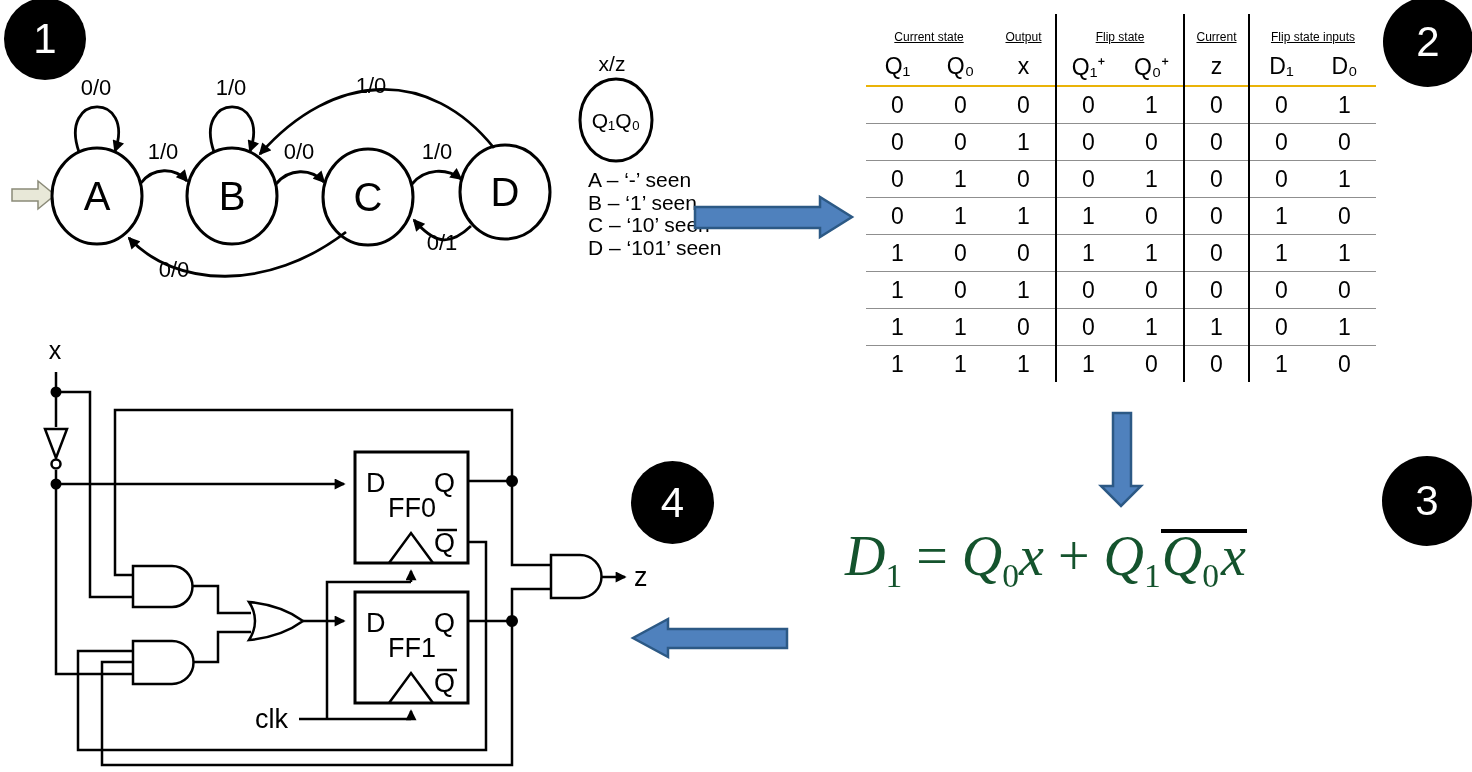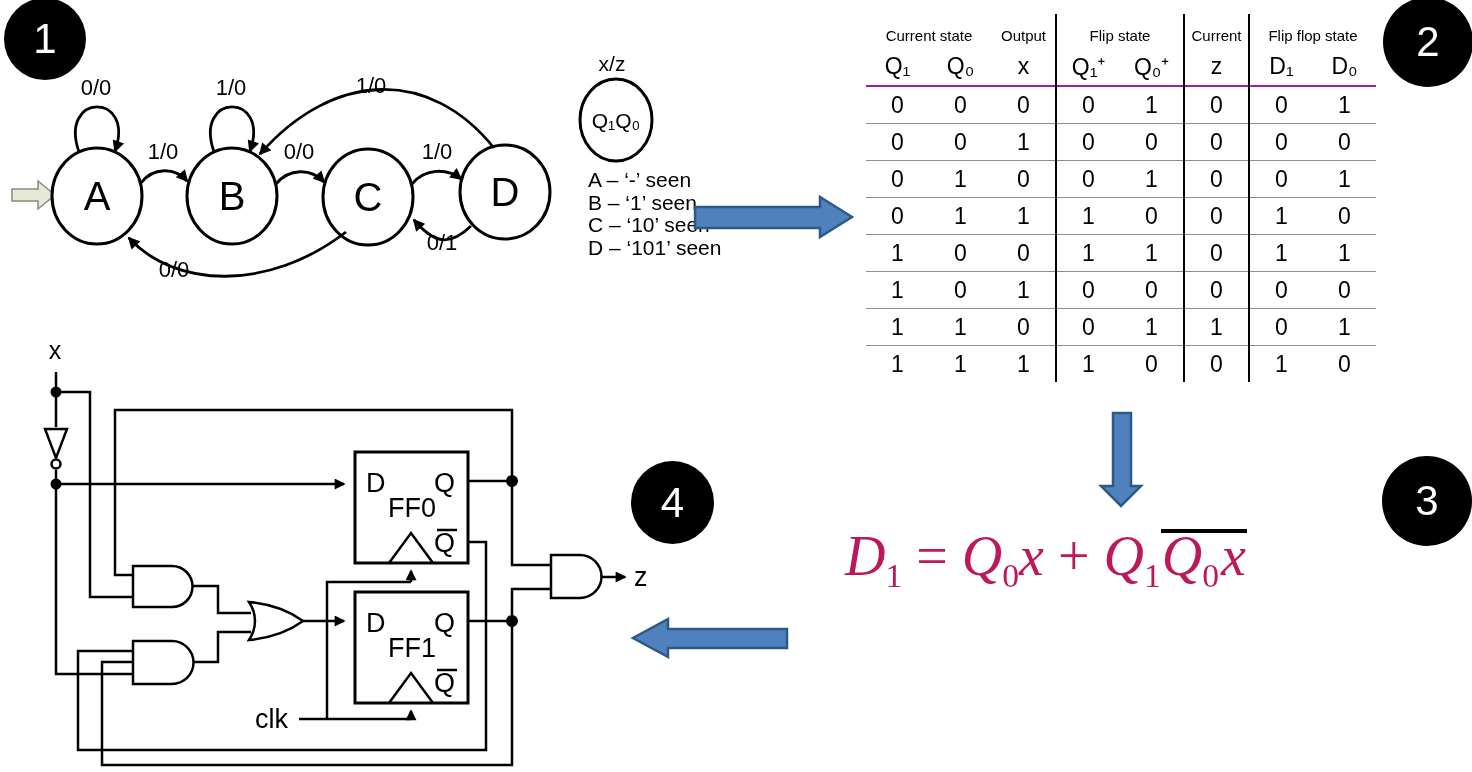--- a/index.html
+++ b/index.html
@@ -12,34 +12,34 @@
   .badge{position:absolute;background:#000;color:#fff;border-radius:50%;
          display:flex;align-items:center;justify-content:center;font-size:42px;}
   #badge1{left:4px;top:-2px;width:82px;height:82px;}
   #badge2{left:1383px;top:-3px;width:90px;height:90px;}
   #badge3{left:1382px;top:456px;width:90px;height:90px;}
   #badge4{left:631px;top:461px;width:83px;height:83px;}
 
   
   #ttable{position:absolute;left:866px;top:14px;border-collapse:collapse;table-layout:fixed;}
   #ttable th,#ttable td{padding:0;margin:0;text-align:center;font-weight:normal;width:63px;}
-  #ttable tr.gh th{font-size:15px;height:30px;vertical-align:bottom;padding-bottom:3px;}
+  #ttable tr.gh th{font-size:12px;height:30px;vertical-align:bottom;padding-bottom:3px;text-decoration:underline;}
   #ttable tr.ch th{font-size:23px;height:38px;vertical-align:middle;}
   #ttable tbody td{font-size:23px;height:36px;}
   #ttable .vr{border-right:2.5px solid #000;}
   #ttable tbody td:nth-child(3),#ttable tbody td:nth-child(5),
   #ttable tbody td:nth-child(6){border-right:2.5px solid #000;}
-  #ttable thead tr.ch{border-bottom:2px solid #a21caf;}
+  #ttable thead tr.ch{border-bottom:2px solid #eab308;}
   #ttable tbody tr{border-bottom:1.4px solid #8f8f8f;}
   #ttable tbody tr:last-child{border-bottom:0;}
 
   
   #equations{position:absolute;left:845px;top:514px;width:620px;}
   .eq{font-family:"Liberation Serif",serif;font-size:56px;line-height:84px;
-      white-space:pre;color:#be185d;}
+      white-space:pre;color:#14532d;}
   .eq .it{font-style:italic;}
   .eq sub{font-size:0.6em;line-height:0;}
   .eq .ov{display:inline-block;border-top:4px solid #000;line-height:0.78;
           padding:2px 1px 0 1px;vertical-align:baseline;}
 </style>
 </head>
 <body>
 
 <div id="canvas">
 
@@ -112,21 +112,21 @@
     </g>
   </svg>
 
   <table id="ttable">
     <thead>
       <tr class="gh">
         <th colspan="2">Current state</th>
         <th class="vr">Output</th>
         <th colspan="2" class="vr">Flip state</th>
         <th class="vr">Current</th>
-        <th colspan="2">Flip flop state</th>
+        <th colspan="2">Flip state inputs</th>
       </tr>
       <tr class="ch">
         <th>Q₁</th>
         <th>Q₀</th>
         <th class="vr">x</th>
         <th>Q₁⁺</th>
         <th class="vr">Q₀⁺</th>
         <th class="vr">z</th>
         <th>D₁</th>
         <th>D₀</th>

